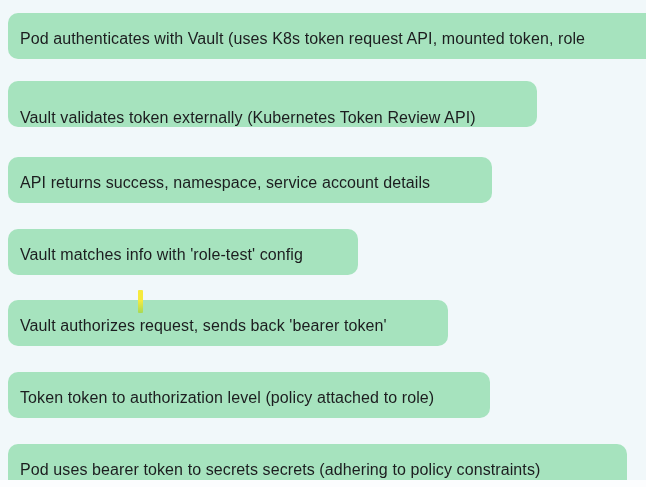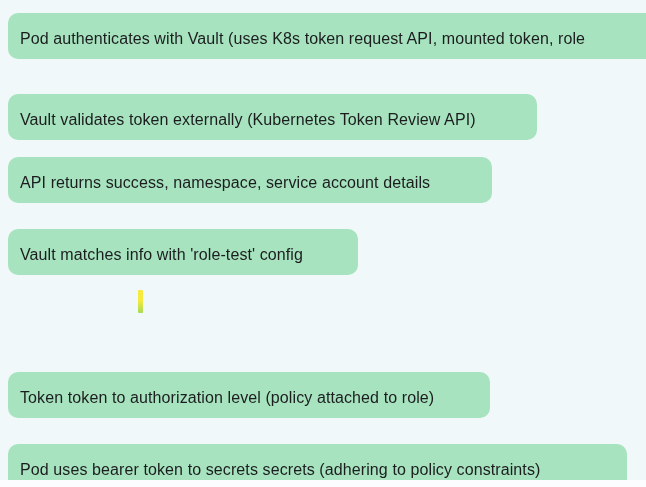--- a/index.html
+++ b/index.html
@@ -37,21 +37,21 @@
     white-space: nowrap;
     width: max-content;
   }
   .pill span {
     font-size: 16px;
     letter-spacing: 0.1px;
     color: var(--text-color);
     margin-top: 6px;
   }
   .pill-1 { top: 13px;  min-width: 700px; }  
-  .pill-2 { top: 94px;  min-width: 529px; }
+  .pill-2 { top: 81px;  min-width: 529px; align-items: flex-end; }
   .pill-3 { top: 157px; min-width: 484px; }
   .pill-4 { top: 229px; min-width: 350px; }
   .pill-5 { top: 300px; min-width: 440px; }
   .pill-6 { top: 372px; min-width: 482px; }
   .pill-7 { top: 444px; min-width: 619px; }
   .caret {
     position: absolute;
     left: 138px;
     top: 290px;
     width: 5px;
@@ -89,20 +89,23 @@
   <div class="pill pill-4">
     <span>Vault matches info with 'role-test' config</span>
   </div>
 
   <div class="pill pill-3">
     <span>API returns success, namespace, service account details</span>
   </div>
 
   <div class="caret"></div>
 
+  <div class="pill pill-5">
+    <span>Vault authorizes request, sends back 'bearer token'</span>
+  </div>
 
   <div class="pill pill-6">
     <span>Token token to authorization level (policy attached to role)</span>
   </div>
 
   <div class="pill pill-7">
     <span>Pod uses bearer token to secrets secrets (adhering to policy constraints)</span>
   </div>
 
   <div class="bottom-strip"></div>

